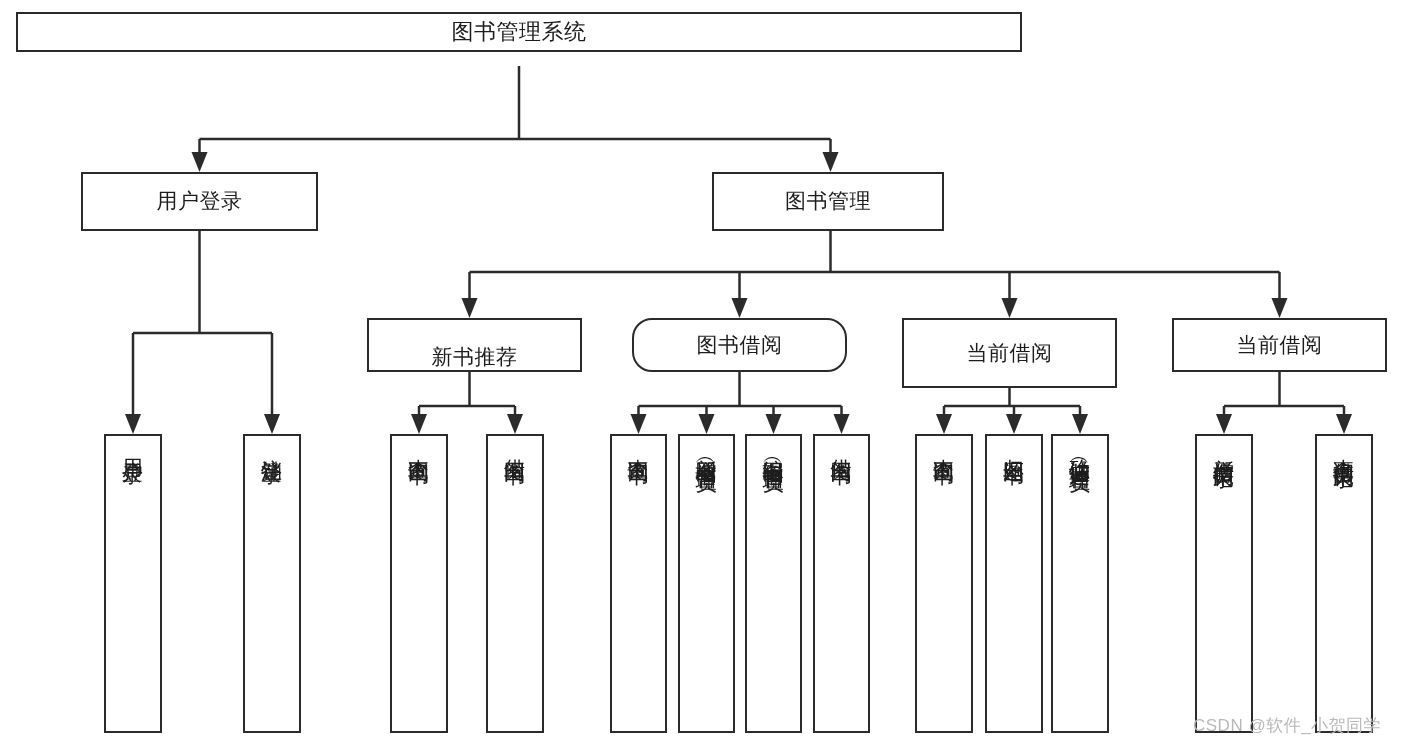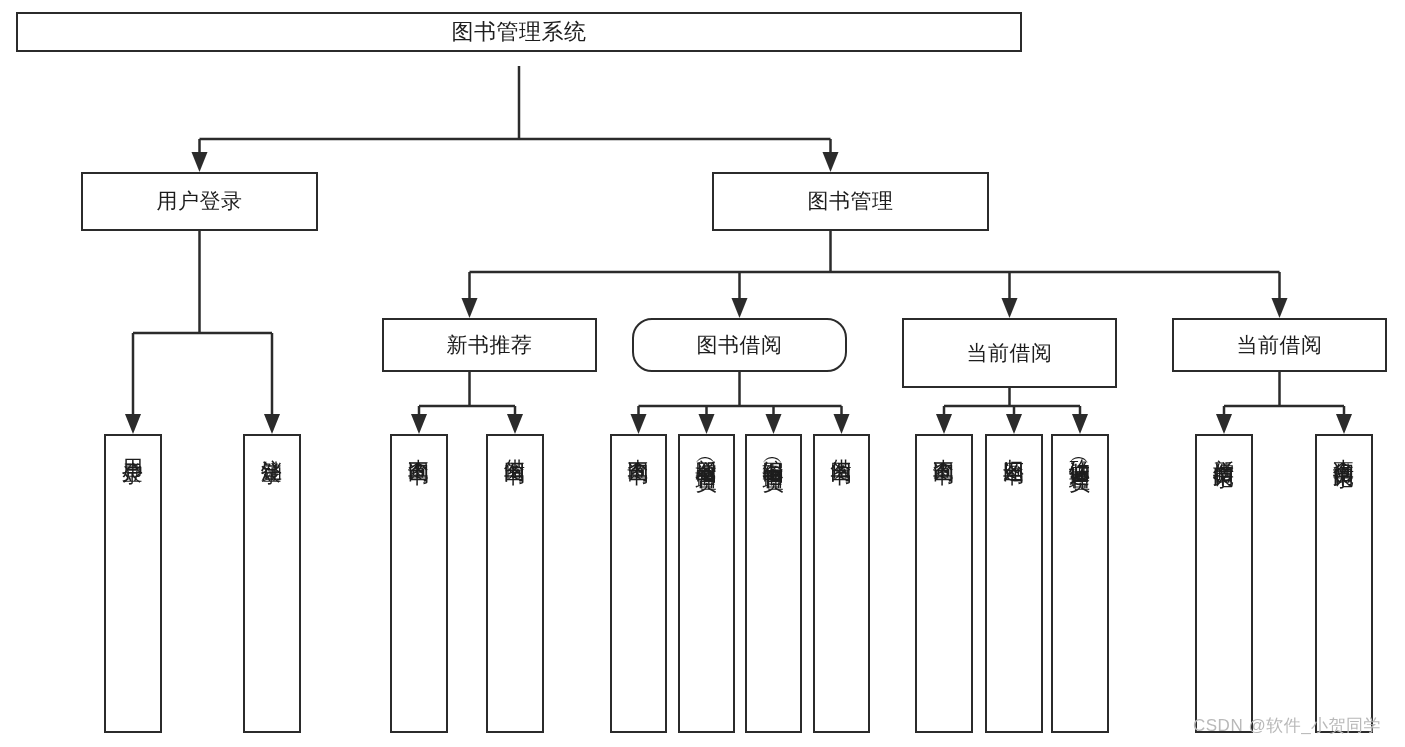--- a/index.html
+++ b/index.html
@@ -137,24 +137,24 @@
       <path d="M1336,414 L1352,414 L1344,434 Z" fill="#2b2b2b"></path>
     </svg>
 
   <div id="node-layer">
       <div class="node horiz root" style="left: 16px; top: 12px; width: 1006px; height: 40px; border-color: rgb(43, 43, 43);">
         <span class="node-label">图书管理系统</span>
       </div>
       <div class="node horiz level1" style="left: 81px; top: 172px; width: 237px; height: 59px; border-color: rgb(43, 43, 43);">
         <span class="node-label">用户登录</span>
       </div>
-      <div class="node horiz level1" style="left: 712px; top: 172px; width: 277px; height: 59px; border-color: rgb(43, 43, 43);">
+      <div class="node horiz level1" style="left: 712px; top: 172px; width: 232px; height: 59px; border-color: rgb(43, 43, 43);">
         <span class="node-label">图书管理</span>
       </div>
-      <div class="node horiz level2" style="left: 382px; top: 318px; width: 215px; height: 54px; border-color: rgb(43, 43, 43);">
+      <div class="node horiz level2" style="left: 367px; top: 318px; width: 215px; height: 54px; border-color: rgb(43, 43, 43); align-items: flex-end;">
         <span class="node-label">新书推荐</span>
       </div>
       <div class="node horiz level2" style="left: 632px; top: 318px; width: 215px; height: 54px; border-color: rgb(43, 43, 43); border-radius: 20px;">
         <span class="node-label">图书借阅</span>
       </div>
       <div class="node horiz level2" style="left: 902px; top: 318px; width: 215px; height: 70px; border-color: rgb(43, 43, 43);">
         <span class="node-label">当前借阅</span>
       </div>
       <div class="node horiz level2" style="left: 1172px; top: 318px; width: 215px; height: 54px; border-color: rgb(43, 43, 43);">
         <span class="node-label">当前借阅</span>

